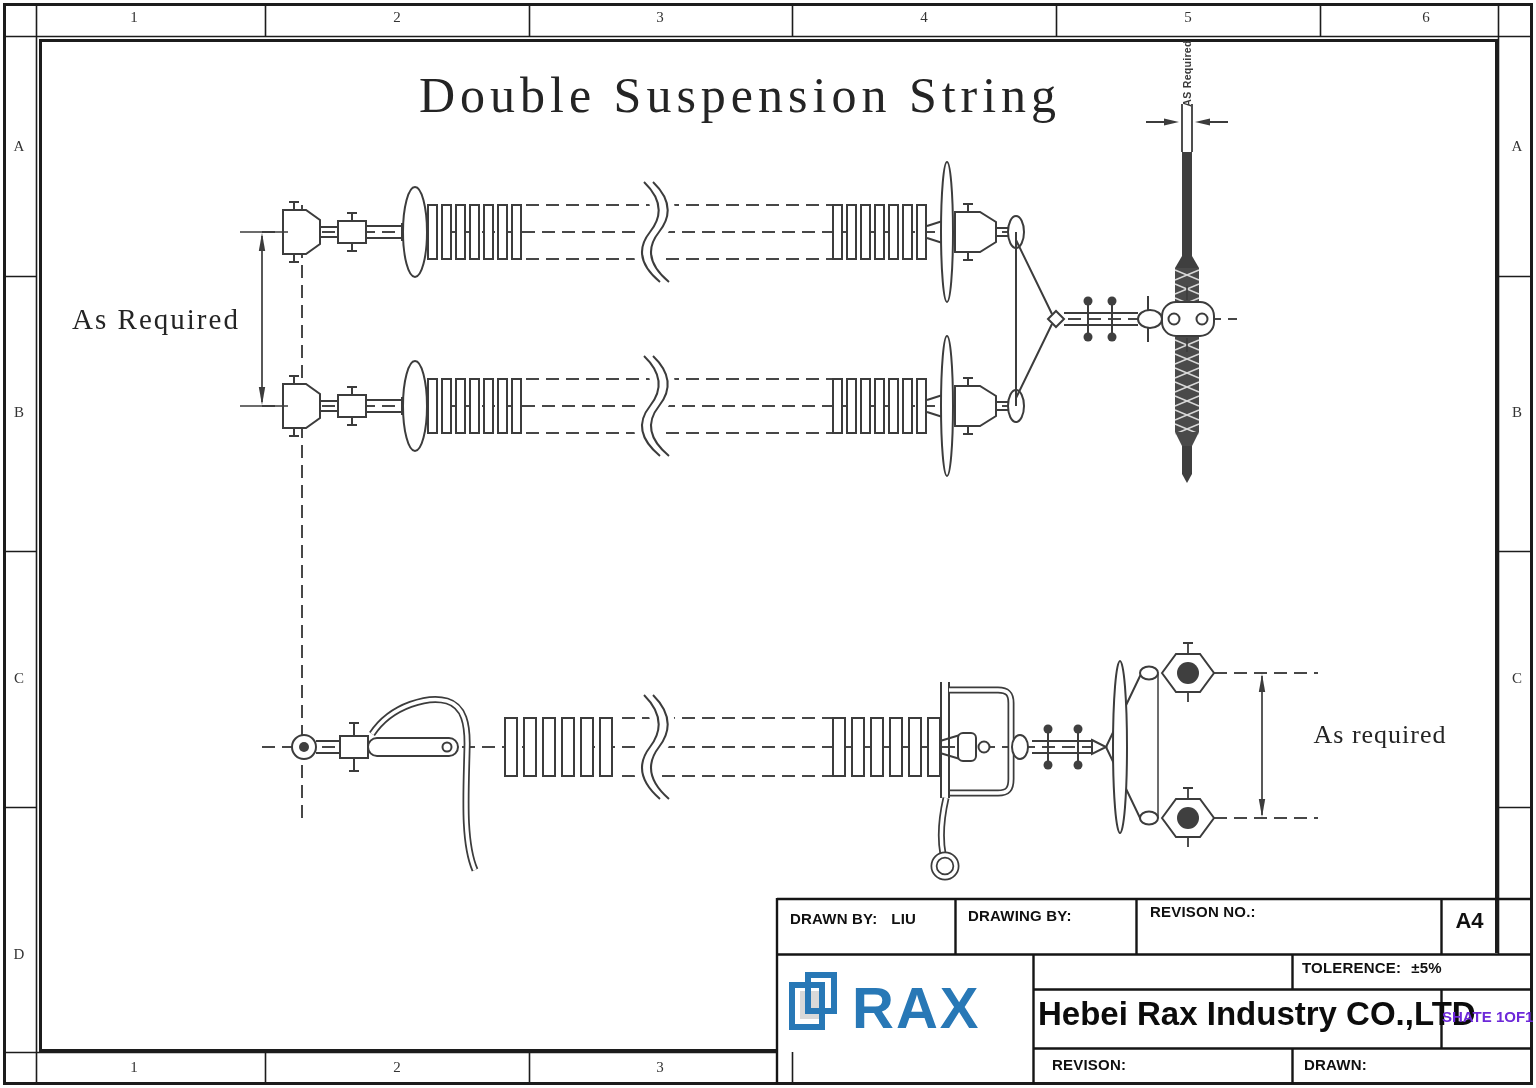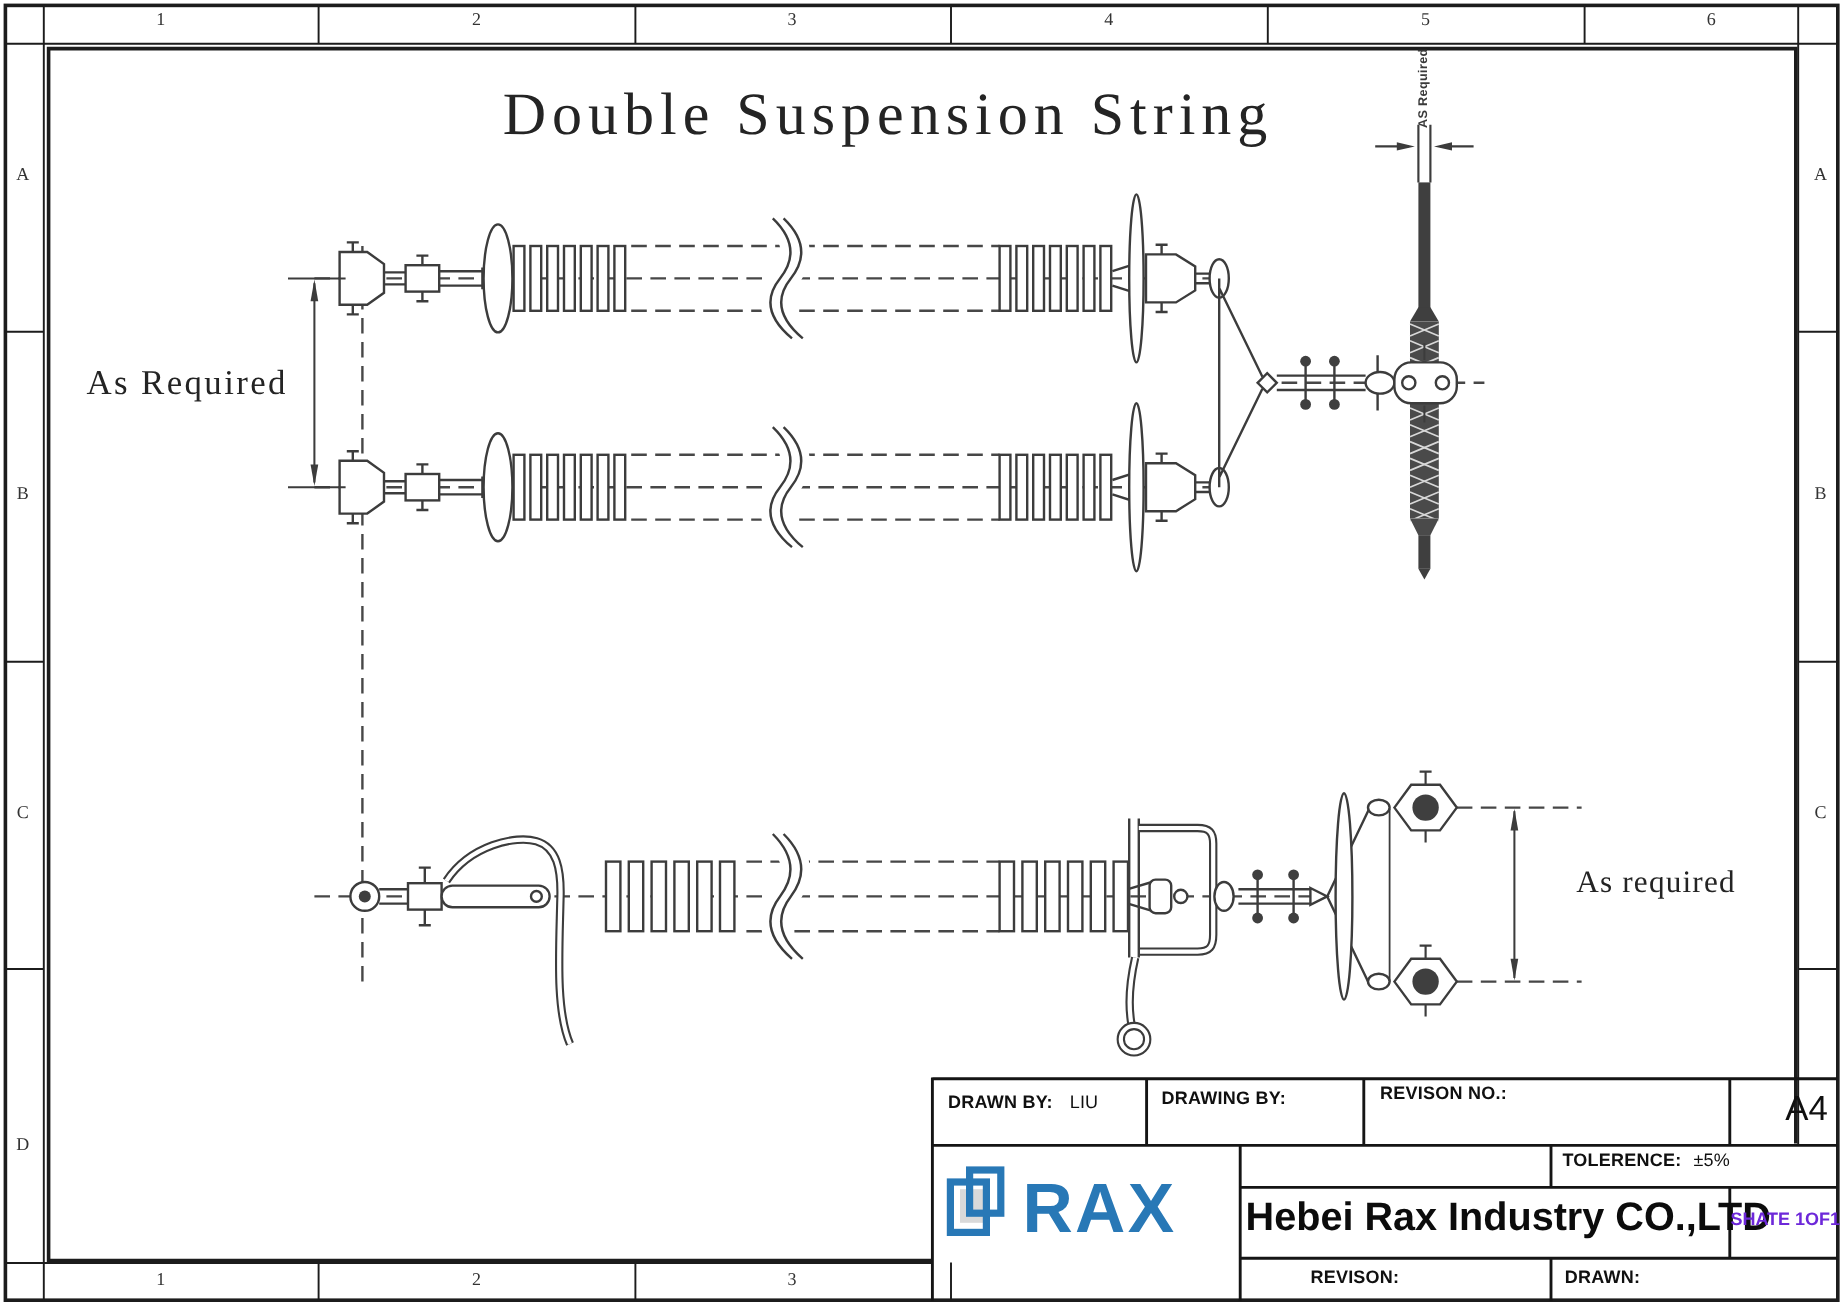--- a/index.html
+++ b/index.html
@@ -9,22 +9,22 @@
   .txt{position:absolute;z-index:2;white-space:nowrap;}
   .cad{font-family:"Liberation Serif","DejaVu Serif",serif;color:#242424;}
   .t-title{left:400px;top:66px;width:680px;text-align:center;font-size:50px;letter-spacing:5px;}
   .dim-left{left:56px;top:303px;width:200px;text-align:center;font-size:29px;letter-spacing:2px;}
   .dim-right{left:1292px;top:720px;width:176px;text-align:center;font-size:26px;letter-spacing:1px;}
   .dim-cond{left:1146px;top:66px;width:84px;height:15px;text-align:center;font-size:10.5px;
             font-weight:700;color:#3a3a3a;transform:rotate(-90deg);transform-origin:center;letter-spacing:.3px;}
   .gl{font-family:"Liberation Serif",serif;font-size:15px;color:#333;text-align:center;width:50px;}
   .gl-side{width:26px;}
   .tb-label{font-size:15px;font-weight:700;color:#101010;letter-spacing:.2px;}
-  .tb-val{margin-left:14px;font-weight:400;}
-  .tb-a4{left:1441px;top:908px;width:57px;text-align:center;font-size:29px;font-weight:400;color:#101010;margin-left:36px;}
+  .tb-val{margin-left:14px;font-weight:700;}
+  .tb-a4{left:1441px;top:908px;width:57px;text-align:center;font-size:22px;font-weight:700;color:#101010;}
   .tb-company{left:1038px;top:995px;width:402px;text-align:center;font-size:33px;font-weight:700;color:#0c0c0c;}
   .tb-sheet{left:1442px;top:1008px;width:90px;text-align:center;font-size:15px;font-weight:700;color:#6d28d9;}
   .logo-box{left:786px;top:960px;width:244px;height:84px;display:flex;align-items:center;gap:10px;z-index:2;position:absolute;}
   .logo-text{font-size:58px;font-weight:800;letter-spacing:2px;line-height:1;margin-top:12px;}
 </style>
 </head>
 <body>
 
 <svg id="art" width="1536" height="1088" viewBox="0 0 1536 1088">
   <defs>
@@ -236,21 +236,21 @@
   <span>DRAWN BY:</span><span class="tb-val">LIU</span>
 </div>
 <div class="txt tb-label" style="left:968px;top:907px">DRAWING BY:</div>
 <div class="txt tb-label" style="left:1150px;top:903px">REVISON NO.:</div>
 <div class="txt tb-a4">A4</div>
 <div class="txt tb-label" style="left:1302px;top:959px">
   <span>TOLERENCE:</span><span class="tb-val" style="margin-left:10px">±5%</span>
 </div>
 <div class="txt tb-company">Hebei Rax Industry CO.,LTD</div>
 <div class="txt tb-sheet">SHATE 1OF1</div>
-<div class="txt tb-label" style="left:1092px;top:1056px">REVISON:</div>
+<div class="txt tb-label" style="left:1052px;top:1056px">REVISON:</div>
 <div class="txt tb-label" style="left:1304px;top:1056px">DRAWN:</div>
 
 <div class="logo-box">
   <svg width="56" height="66" viewBox="0 0 56 66">
     <rect x="14" y="22" width="24" height="28" fill="#d9d9d9"></rect>
     <rect x="6" y="16" width="30" height="42" fill="none" stroke="#2878b6" stroke-width="6"></rect>
     <rect x="22" y="6" width="26" height="36" fill="none" stroke="#2878b6" stroke-width="6"></rect>
   </svg>
   <span class="logo-text" style="color:#2878b6">RAX</span>
 </div>

